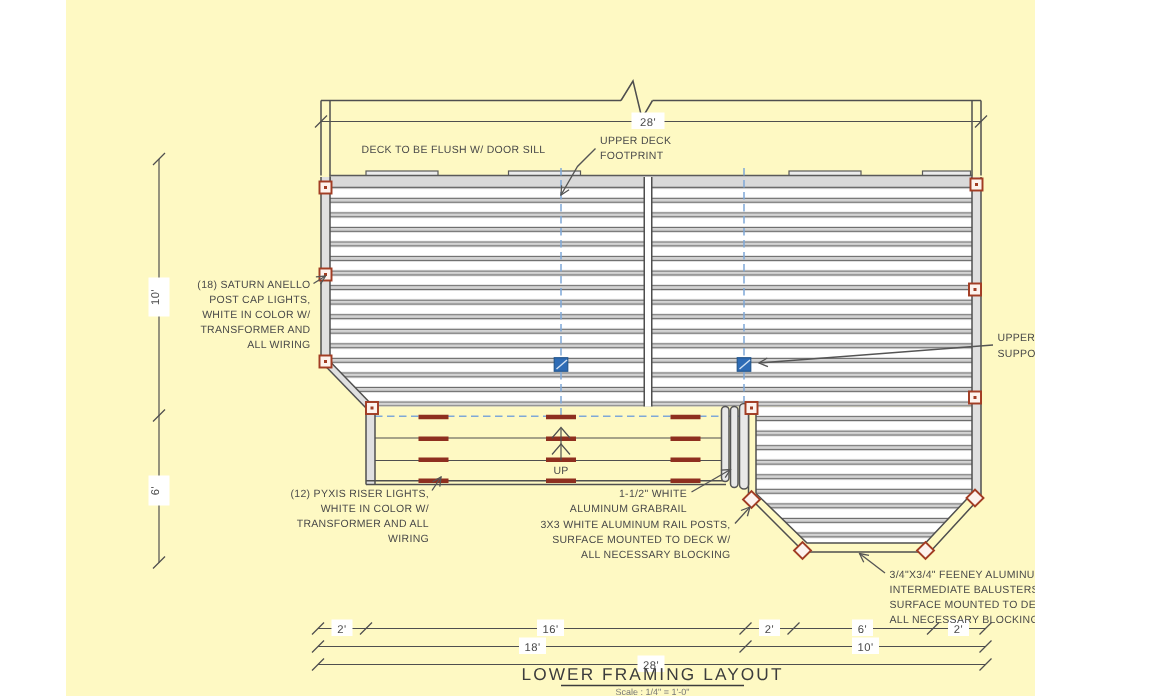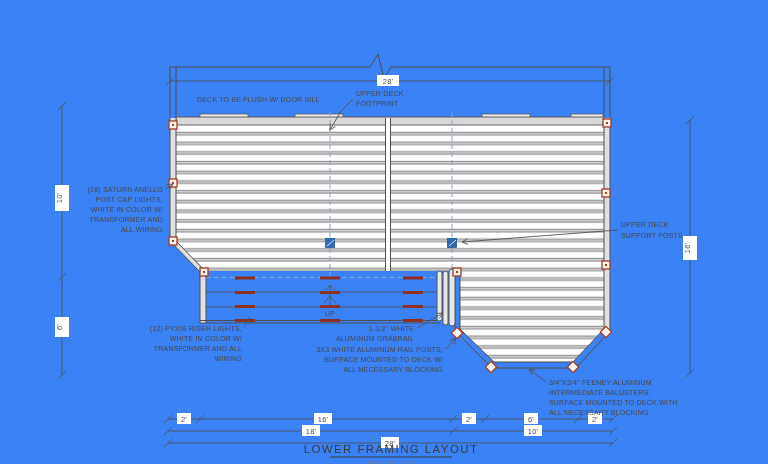--- a/index.html
+++ b/index.html
@@ -1,17 +1,17 @@
 <!DOCTYPE html>
 <html><head>
 <meta charset="utf-8">
 <style>
   html,body{margin:0;padding:0;background:#ffffff;}
-  #stage{position:relative;width:768px;height:464px;background:#3b82f6;overflow:hidden;
-         font-family:"Liberation Sans",sans-serif;}
+  #stage{position:relative;width:646px;height:464px;background:#fef9c3;overflow:hidden;
+         font-family:"Liberation Sans",sans-serif;margin-left:44px;}
   svg{position:absolute;left:0;top:0;}
   text{font-family:"Liberation Sans",sans-serif;fill:#4a4a4a;}
   .ann{font-size:7px;letter-spacing:.2px;}
   .dim{font-size:7.5px;letter-spacing:.3px;}
   .title-txt{font-size:11.5px;letter-spacing:1.4px;fill:#3c3c3c;}
   .scale-txt{font-size:6px;fill:#777;}
   .ln{stroke:#4f4f4f;stroke-width:1;fill:none;}
   .thin{stroke:#4f4f4f;stroke-width:.8;fill:none;}
   .rimfill{fill:#e0e0e0;stroke:none;}
   .bluedash{stroke:#7fa8d8;stroke-width:1;stroke-dasharray:5 3;fill:none;}

